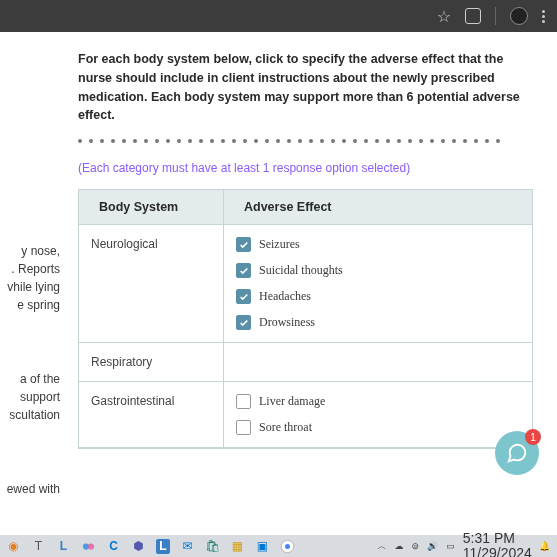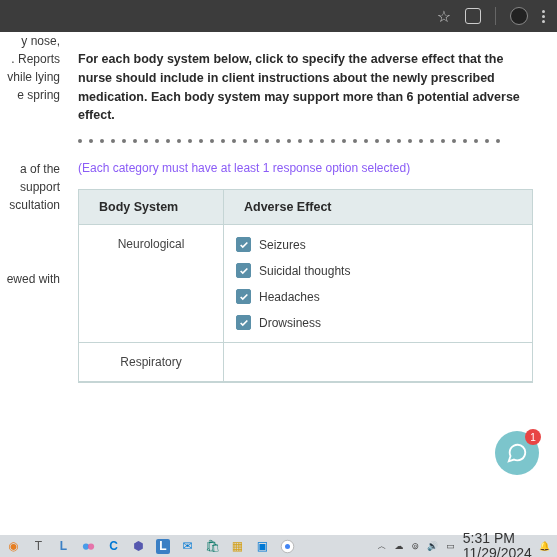--- a/index.html
+++ b/index.html
@@ -8,39 +8,39 @@
 .browser-bar { background: #3c3c3c; height: 32px; display: flex; align-items: center; justify-content: flex-end; padding: 0 12px; gap: 14px; }
 .browser-bar .icon { color: #ccc; font-size: 16px; }
 .star { color: #ccc; }
 .puzzle { width: 16px; height: 16px; border: 1.5px solid #ccc; border-radius: 3px; position: relative; }
 .avatar { width: 18px; height: 18px; border-radius: 50%; background: #222; border: 1px solid #888; }
 .dots { display: flex; flex-direction: column; gap: 2px; }
 .dots span { width: 3px; height: 3px; background: #ccc; border-radius: 50%; }
 .divider { width: 1px; height: 18px; background: #666; }
 
 .viewport { background: #fff; position: absolute; top: 32px; left: 0; right: 0; bottom: 22px; overflow: hidden; display: flex; }
-.side-text { width: 60px; padding-left: 4px; font-size: 12px; color: #3a3a3a; line-height: 1.5; overflow: hidden; text-align: right; }
+.side-text { width: 60px; padding-top: 210px; padding-left: 4px; font-size: 12px; color: #3a3a3a; line-height: 1.5; overflow: hidden; text-align: right; }
 .side-block { margin-bottom: 56px; }
 
 .content { flex: 1; padding: 18px 24px 0 18px; overflow: hidden; position: relative; }
 .instructions { font-size: 12.5px; font-weight: 700; color: #2a2a2a; line-height: 1.5; margin-bottom: 14px; }
 .dot-row { display: flex; gap: 7px; margin-bottom: 18px; flex-wrap: nowrap; overflow: hidden; }
 .dot-row span { width: 4px; height: 4px; background: #777; border-radius: 50%; flex-shrink: 0; }
 .hint { font-size: 12px; color: #8b5cf6; margin-bottom: 14px; }
 
 .table { border: 1px solid #c5d5d5; width: 100%; }
 .thead { display: flex; background: #e3ebec; border-bottom: 1px solid #c5d5d5; }
 .th { padding: 10px 20px; font-size: 12.5px; font-weight: 700; color: #2a2a2a; }
 .th1 { width: 145px; border-right: 1px solid #c5d5d5; }
 .th2 { flex: 1; }
 .tr { display: flex; border-bottom: 1px solid #c5d5d5; }
 .td { padding: 12px; font-size: 12px; color: #444; }
-.td1 { width: 145px; border-right: 1px solid #c5d5d5; text-align: center; }
+.td1 { width: 145px; border-right: 1px solid #c5d5d5; }
 .td2 { flex: 1; }
-.check-row { display: flex; align-items: center; gap: 8px; margin-bottom: 11px; }
+.check-row { display: flex; align-items: center; gap: 8px; margin-bottom: 11px; font-family: Liberation Serif, serif; }
 .check-row:last-child { margin-bottom: 0; }
 .cbox { width: 15px; height: 15px; border: 1.5px solid #999; border-radius: 2px; display: flex; align-items: center; justify-content: center; flex-shrink: 0; }
 .cbox.checked { background: #5a8fa8; border-color: #5a8fa8; }
 .cbox.checked svg { width: 10px; height: 10px; }
 .check-label { font-size: 12px; color: #3a3a3a; }
 
 .fab { position: absolute; right: 18px; bottom: 60px; width: 44px; height: 44px; border-radius: 50%; background: #7cc5cc; display: flex; align-items: center; justify-content: center; }
 .fab-badge { position: absolute; top: -2px; right: -2px; width: 16px; height: 16px; border-radius: 50%; background: #e84545; color: #fff; font-size: 10px; display: flex; align-items: center; justify-content: center; }
 
 .taskbar { position: absolute; bottom: 0; left: 0; right: 0; height: 22px; background: #d8dce0; display: flex; align-items: center; padding: 0 6px; gap: 10px; }
@@ -167,20 +167,33 @@
                   <svg viewBox="0 0 24 24" fill="none" stroke="#fff" stroke-width="4">
                     <polyline points="20 6 9 17 4 12"></polyline>
                   </svg>
                 </span>
                 <span class="check-label">Drowsiness</span>
               </div>
             </div>
           </div>
           <div class="tr">
             <div class="td td1">Respiratory</div>
+          </div>
+          <div class="tr">
+            <div class="td td1">Gastrointestinal</div>
+            <div class="td td2">
+              <div class="check-row">
+                <span class="cbox"></span>
+                <span class="check-label">Liver damage</span>
+              </div>
+              <div class="check-row">
+                <span class="cbox"></span>
+                <span class="check-label">Sore throat</span>
+              </div>
+            </div>
           </div>
         </div>
     </div>
 
     <div class="fab">
       <svg width="22" height="22" viewBox="0 0 24 24" fill="none" stroke="#fff" stroke-width="2">
           <path d="M21 11.5a8.38 8.38 0 0 1-.9 3.8 8.5 8.5 0 0 1-7.6 4.7 8.38 8.38 0 0 1-3.8-.9L3 21l1.9-5.7a8.38 8.38 0 0 1-.9-3.8 8.5 8.5 0 0 1 4.7-7.6 8.38 8.38 0 0 1 3.8-.9h.5a8.48 8.48 0 0 1 8 8v.5z"></path>
         </svg>
       <div class="fab-badge">1</div>
     </div>

